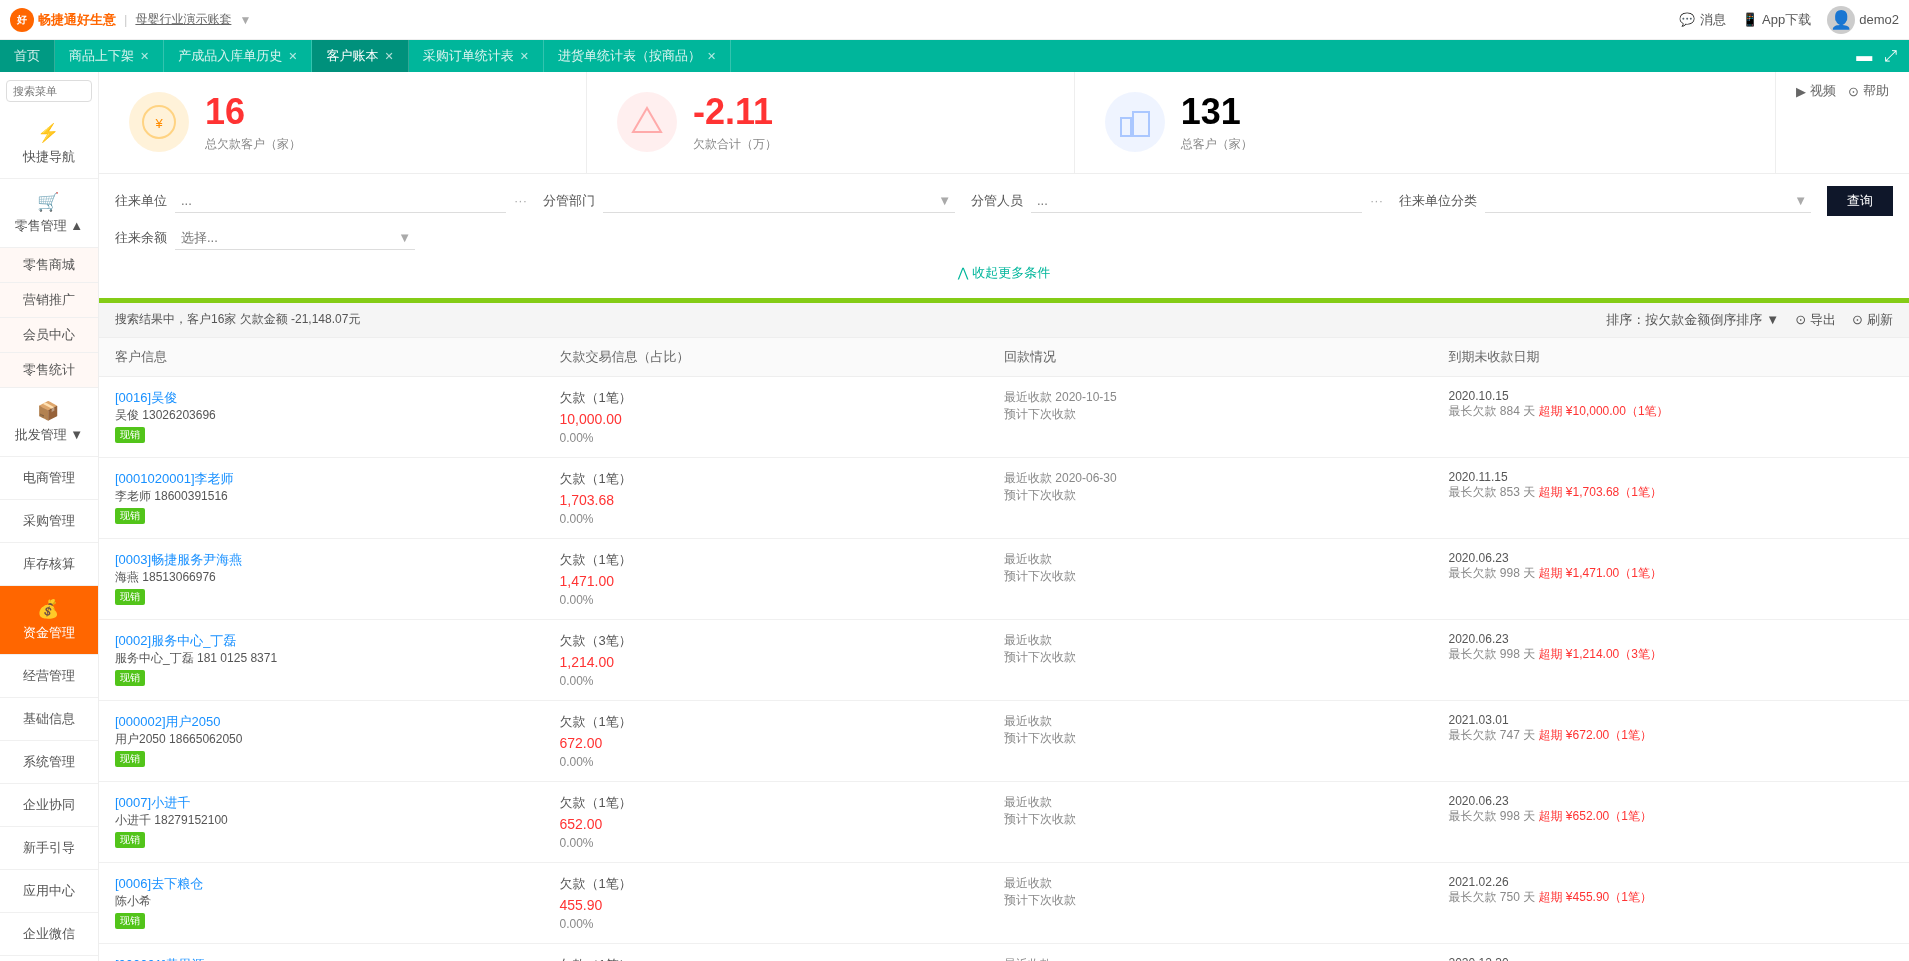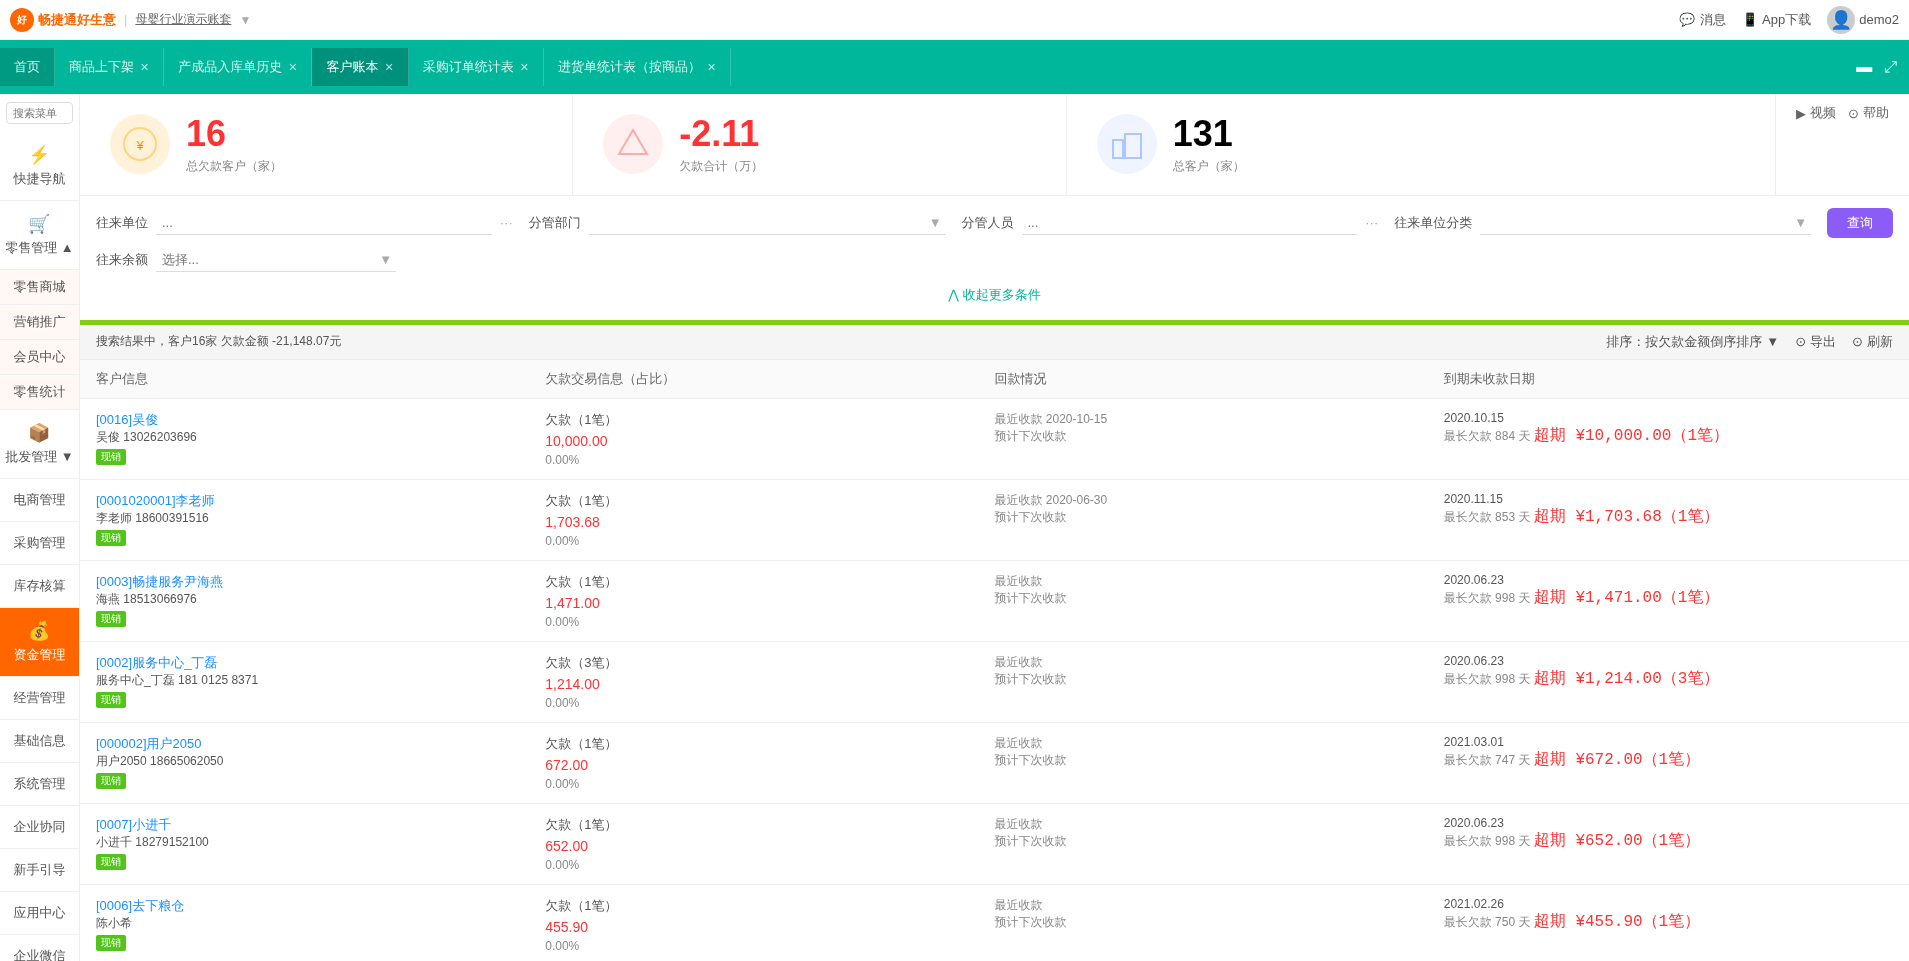--- a/index.html
+++ b/index.html
@@ -22,21 +22,21 @@
     .company-name { color: #666; font-size: 12px; text-decoration: underline; }
     .top-bar-right { display: flex; align-items: center; gap: 16px; }
     .top-right-item { display: flex; align-items: center; gap: 4px; color: #555; cursor: pointer; font-size: 12px; }
     .avatar { width: 28px; height: 28px; border-radius: 50%; background: #ccc; display: flex; align-items: center; justify-content: center; color: white; font-size: 11px; overflow: hidden; }
 
     
     .tab-bar {
       background: #00b69b;
       display: flex;
       align-items: center;
-      height: 54px;
+      height: 32px;
       flex-shrink: 0;
       overflow: hidden;
     }
     .tab-item {
       display: flex;
       align-items: center;
       height: 38px;
       padding: 0 14px;
       cursor: pointer;
       color: rgba(255,255,255,0.85);
@@ -49,21 +49,21 @@
     .tab-item.active { background: rgba(0,0,0,0.2); color: #fff; }
     .tab-item .close-x { color: rgba(255,255,255,0.7); font-size: 11px; }
     .tab-bar-right { margin-left: auto; display: flex; gap: 4px; padding-right: 8px; }
     .tab-bar-btn { color: white; font-size: 16px; cursor: pointer; padding: 2px 4px; }
 
     
     .main-layout { display: flex; flex: 1; overflow: hidden; }
 
     
     .sidebar {
-      width: 80px;
+      width: 99px;
       background: #fff;
       border-right: 1px solid #eee;
       display: flex;
       flex-direction: column;
       overflow-y: auto;
       flex-shrink: 0;
     }
     .sidebar-item {
       display: flex;
       flex-direction: column;
@@ -129,24 +129,24 @@
       padding: 4px 6px;
       font-size: 13px;
       outline: none;
       background: transparent;
       min-width: 0;
     }
     .filter-dots { color: #aaa; cursor: pointer; }
     .filter-dropdown { position: relative; flex: 1; display: flex; align-items: center; }
     .filter-dropdown-arrow { position: absolute; right: 4px; color: #aaa; pointer-events: none; }
     .filter-search-btn {
-      background: #8b5cf6;
+      background: #0f172a;
       color: white;
       border: none;
-      border-radius: 6px;
+      border-radius: 0;
       padding: 6px 20px;
       cursor: pointer;
       font-size: 13px;
       white-space: nowrap;
     }
     .collapse-btn { color: #00b69b; font-size: 12px; cursor: pointer; display: flex; align-items: center; gap: 4px; justify-content: center; padding: 4px; }
 
     
     .results-bar {
       background: #f5f5f5;
@@ -182,21 +182,21 @@
     .customer-code { color: #1890ff; cursor: pointer; font-size: 13px; }
     .customer-name { color: #555; font-size: 12px; }
     .customer-badge { display: inline-block; background: #52c41a; color: white; font-size: 10px; padding: 1px 5px; border-radius: 2px; margin-top: 3px; }
     .debt-amount { color: #ff3333; font-size: 14px; }
     .debt-count { color: #555; font-size: 13px; margin-bottom: 4px; }
     .debt-percent { color: #888; font-size: 12px; margin-top: 4px; }
     .collection-latest { color: #888; font-size: 12px; }
     .collection-next { color: #888; font-size: 12px; }
     .due-date { color: #555; font-size: 12px; }
     .overdue-info { color: #888; font-size: 12px; }
-    .overdue-link { color: #ff3333; cursor: pointer; font-size: 16px; font-family: Liberation Mono, monospace; }
+    .overdue-link { color: #ff3333; cursor: pointer; font-size: 12px; }
 
     .scrollbar-area { overflow-y: auto; flex: 1; }
   </style>
 </head>
 <body>
 
 <div class="top-bar">
   <div class="top-bar-left">
     <div class="brand-logo">
       <div class="logo-icon">好</div>

